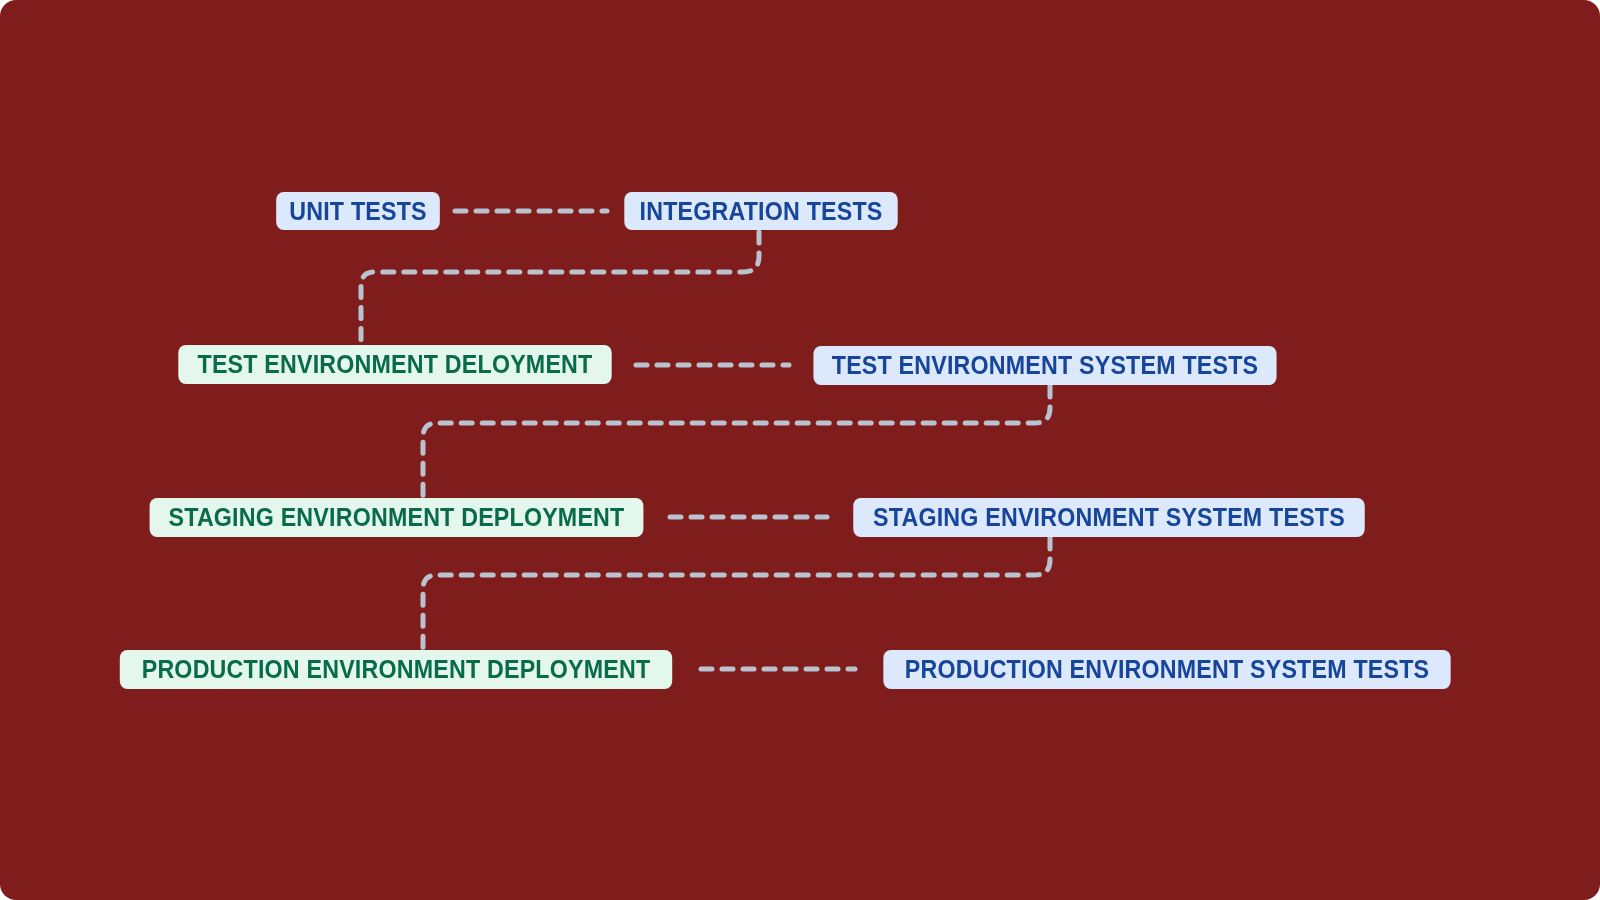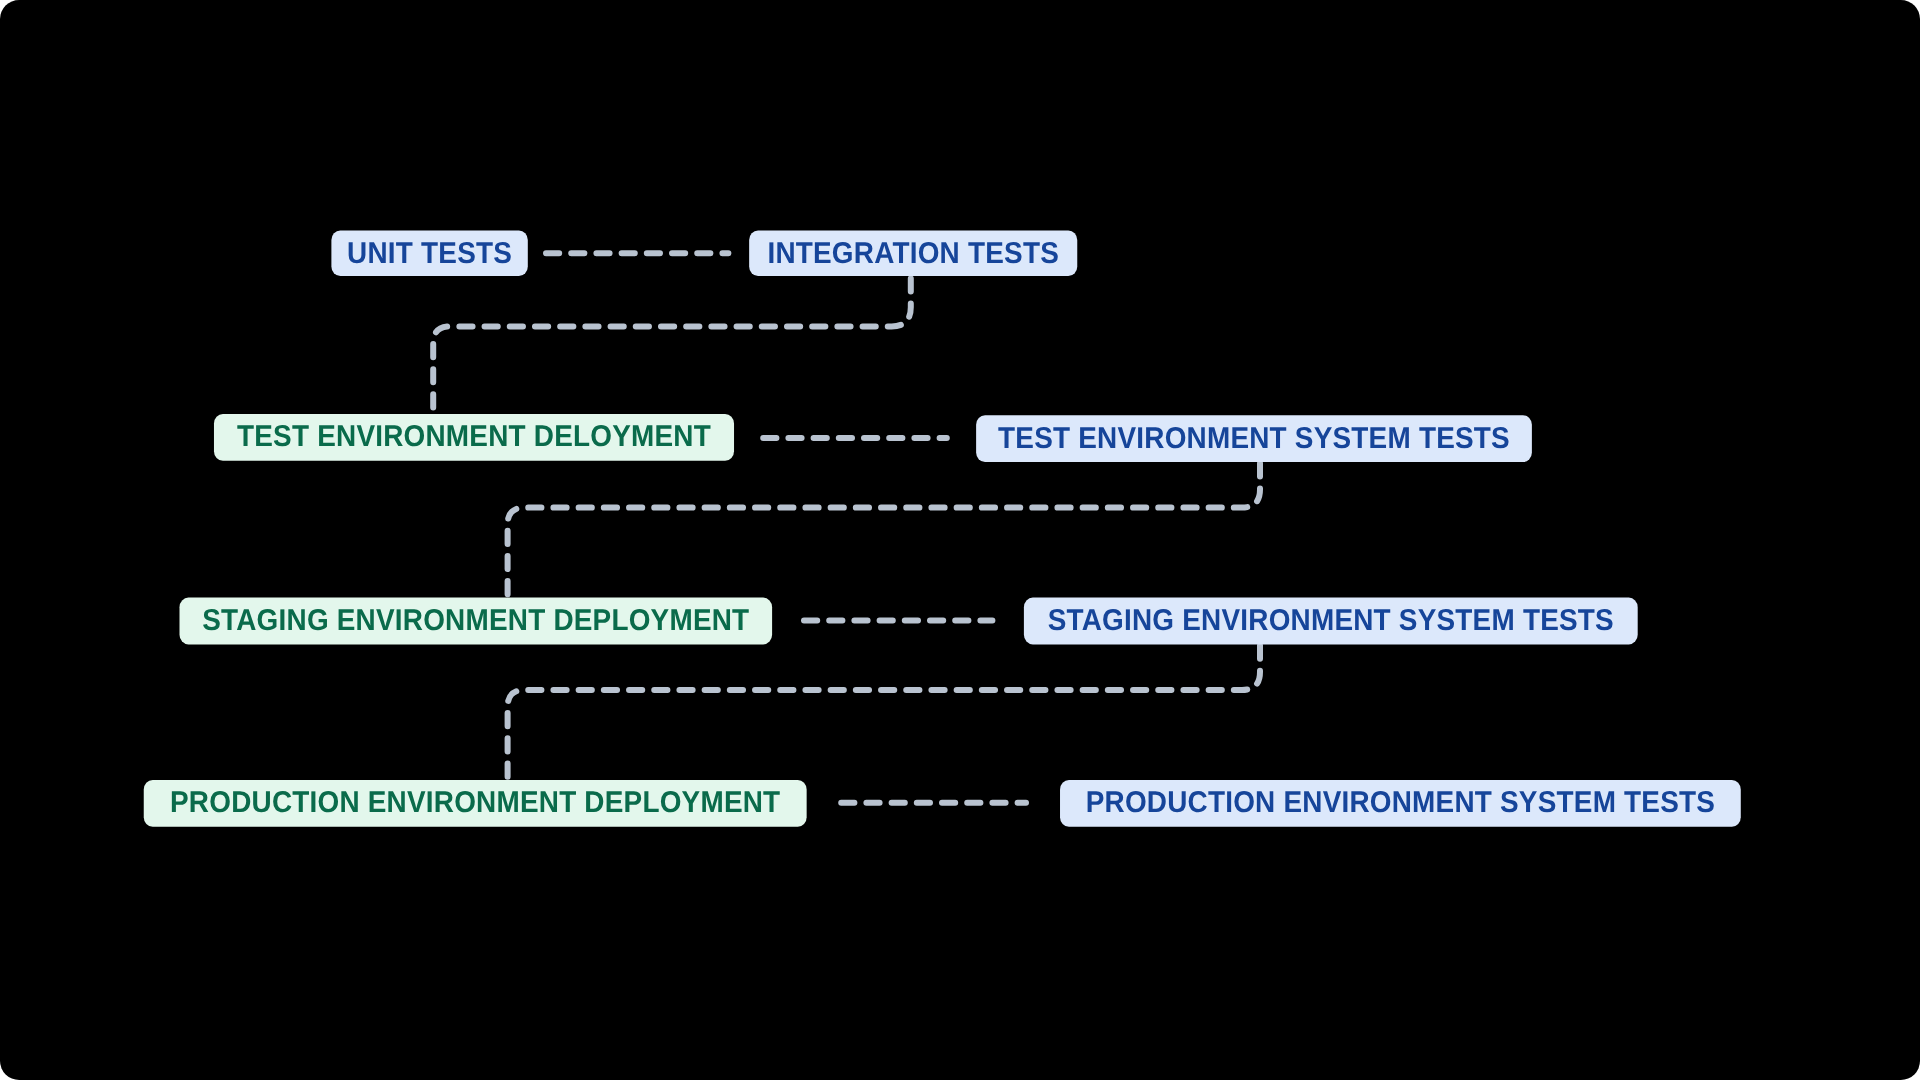--- a/index.html
+++ b/index.html
@@ -11,21 +11,21 @@
   body {
     width: 1600px;
     height: 900px;
     font-family: "Liberation Sans", sans-serif;
     overflow: hidden;
   }
   #canvas {
     position: relative;
     width: 1600px;
     height: 900px;
-    background: #000000;
+    background: #7f1d1d;
     border-radius: 16px;
     overflow: hidden;
   }
   #edges {
     position: absolute;
     left: 0;
     top: 0;
     width: 1600px;
     height: 900px;
     pointer-events: none;

